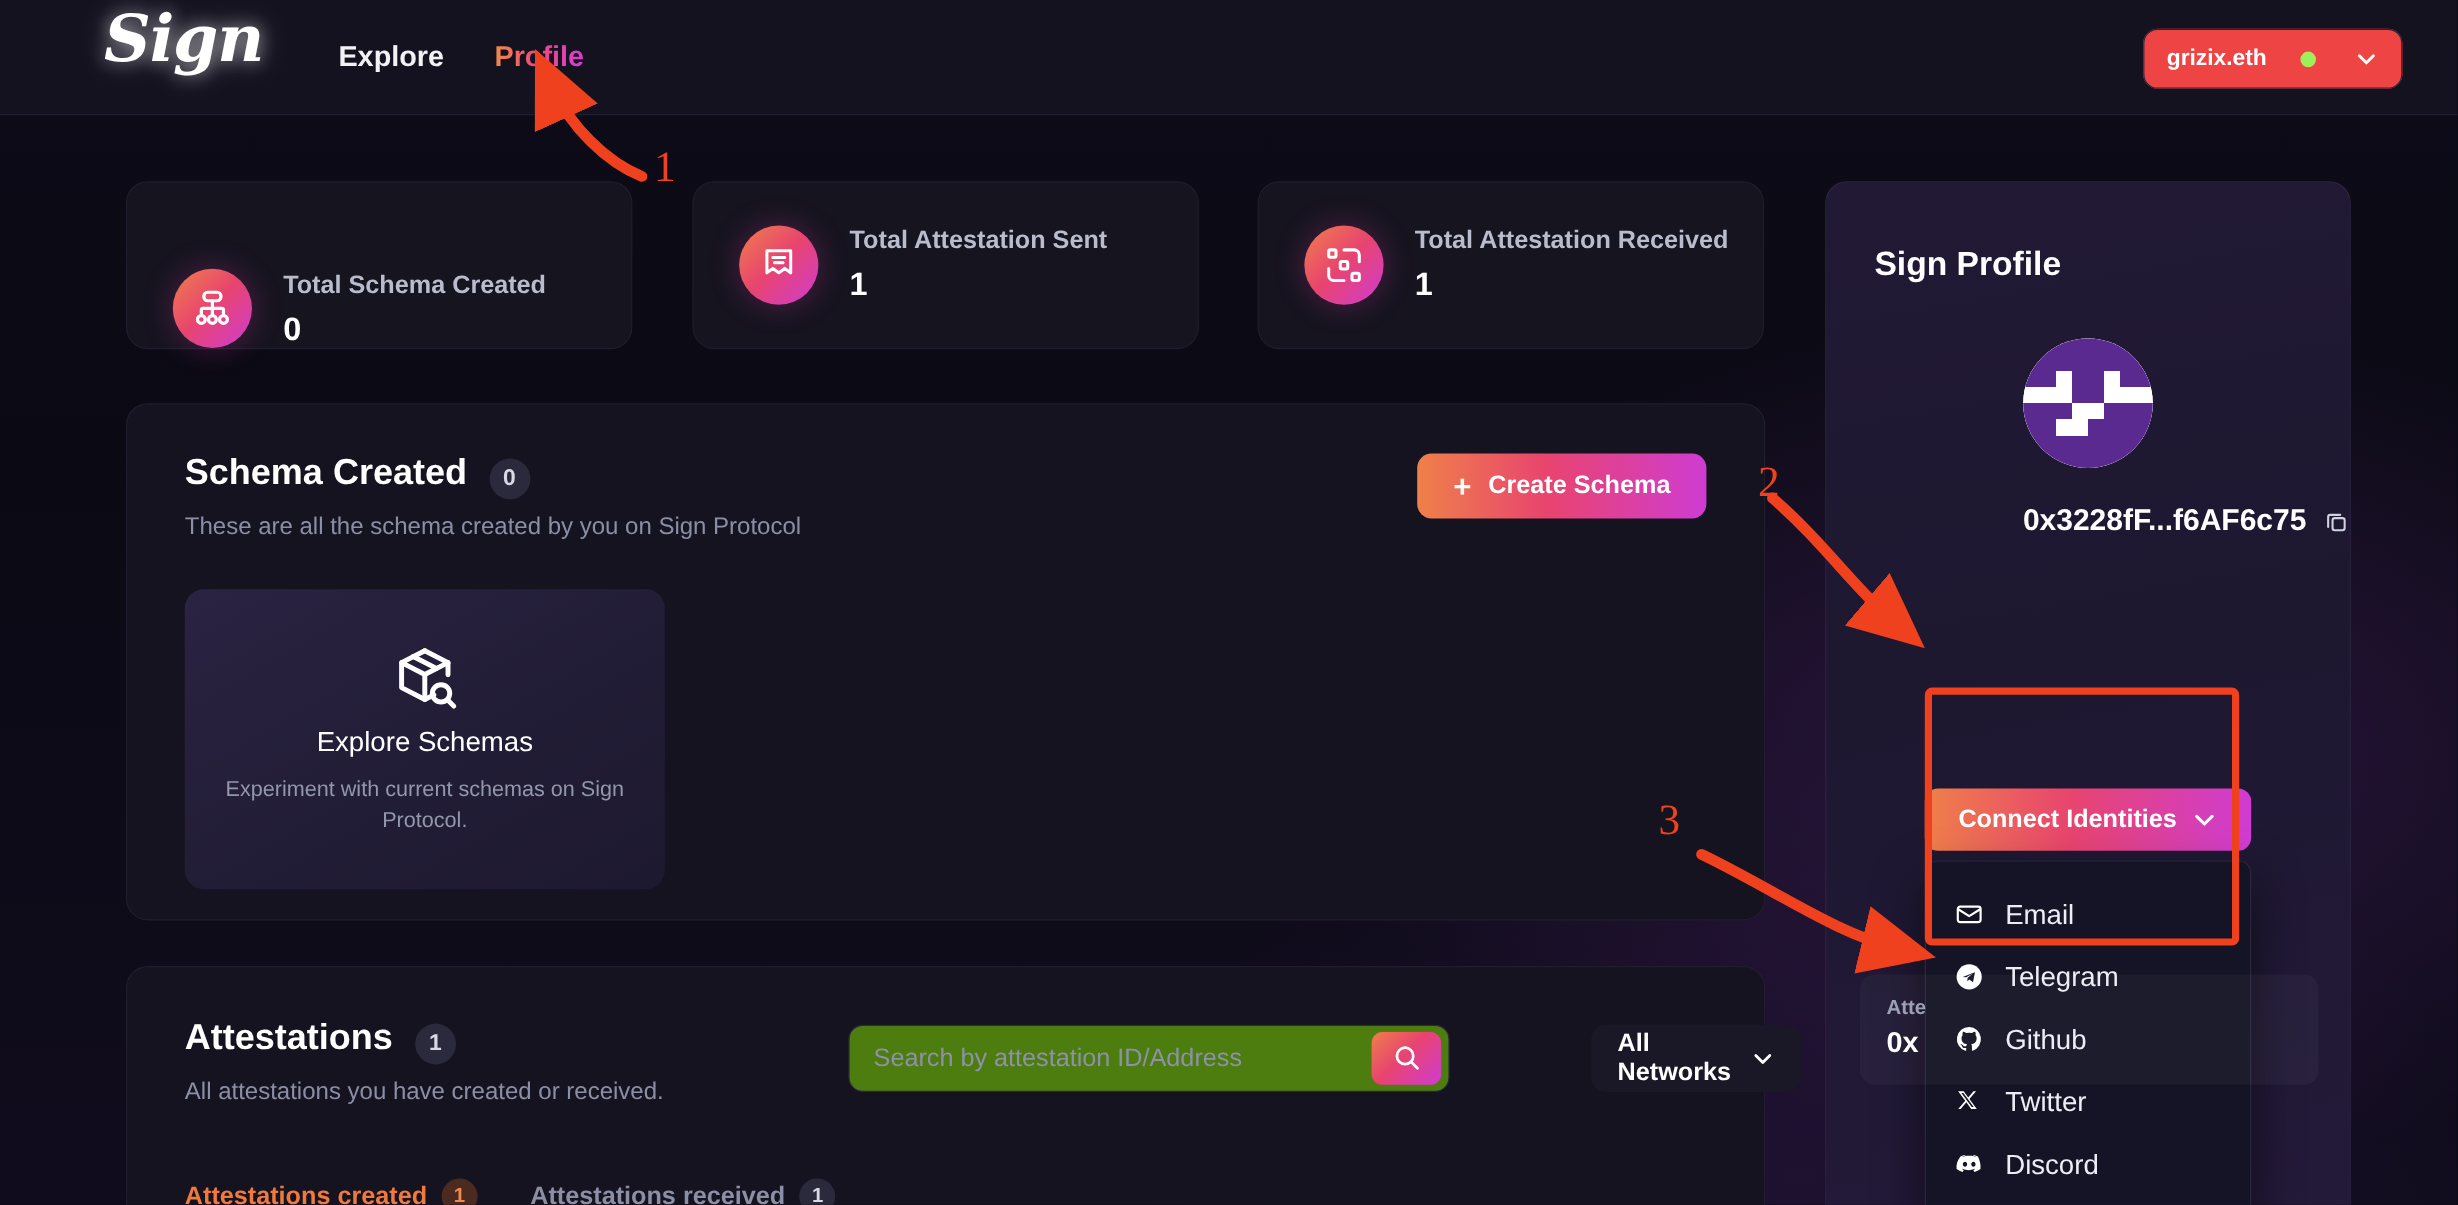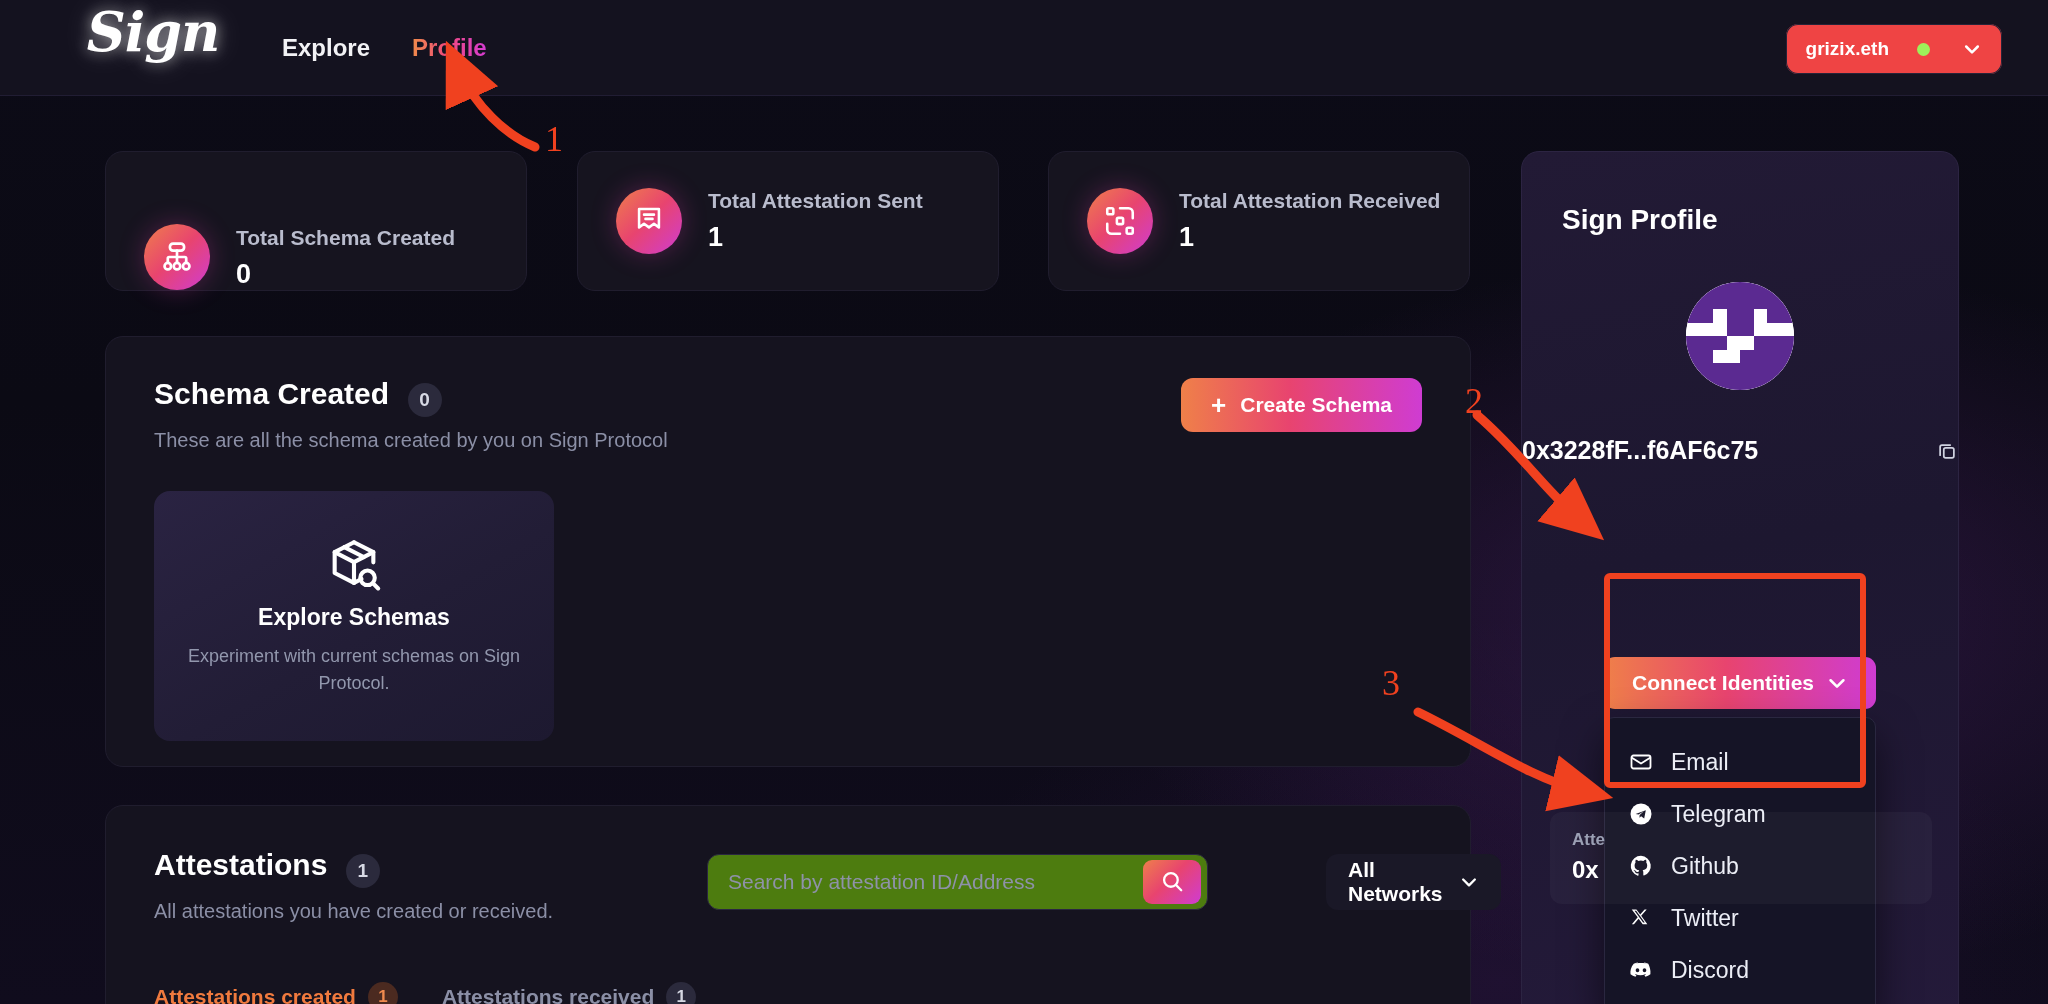--- a/index.html
+++ b/index.html
@@ -88,21 +88,21 @@
     display:flex; align-items:center; gap:14px; cursor:pointer;
     font-family:"Liberation Sans", sans-serif;
   }
   #exploreCard{
     position:absolute; left:48px; top:154px; width:400px; height:250px;
     border-radius:16px;
     background:linear-gradient(150deg,#2a2342 0%, #221d36 55%, #1d1930 100%);
     display:flex;flex-direction:column;align-items:center;justify-content:center;
     cursor:pointer;
   }
-  #exploreCard .t{ color:#fff; font-size:23px; font-weight:700; margin-top:6px; }
+  #exploreCard .t{ color:#fff; font-size:23px; font-weight:400; margin-top:6px; }
   #exploreCard .d{ color:#9297ad; font-size:18px; text-align:center; margin-top:12px; line-height:1.45; }
 
   
   #attPanel{
     position:absolute; left:105px; top:805px; width:1366px; height:260px;
     background:#15131f; border:1px solid #201d2e; border-radius:18px;
   }
   #searchBox{
     position:absolute; left:601px; top:48px; width:501px; height:56px;
     background:#4d7c0f; border:1px solid #2a2740; border-radius:12px;
@@ -144,21 +144,21 @@
     border:1px solid #2c2442;
   }
   #profile .h{ position:absolute; left:40px; top:52px; color:#fff; font-size:28px; font-weight:700; }
   #avatar{
     position:absolute; left:50%; top:130px; transform:translateX(-50%);
     width:108px;height:108px;border-radius:50%; overflow:hidden;
     background:#fff;
   }
   #addrRow{
     position:absolute; left:0; right:0; top:268px;
-    display:flex;align-items:center;justify-content:space-between;gap:14px;margin-top:16px;
+    display:flex;align-items:center;justify-content:flex-end;gap:14px;
   }
   #addrRow .a{ color:#fff; font-size:25px; font-weight:700; }
   #connectBtn{
     position:absolute; left:50%; transform:translateX(-50%); top:505px;
     width:272px; height:52px; border:none; border-radius:11px;
     background:linear-gradient(90deg,#ef8049 0%,#e8446f 45%,#cf3cd2 100%);
     color:#fff; font-size:21px; font-weight:700;
     display:flex;align-items:center;justify-content:center;gap:12px;
     cursor:pointer; font-family:"Liberation Sans", sans-serif;
   }

